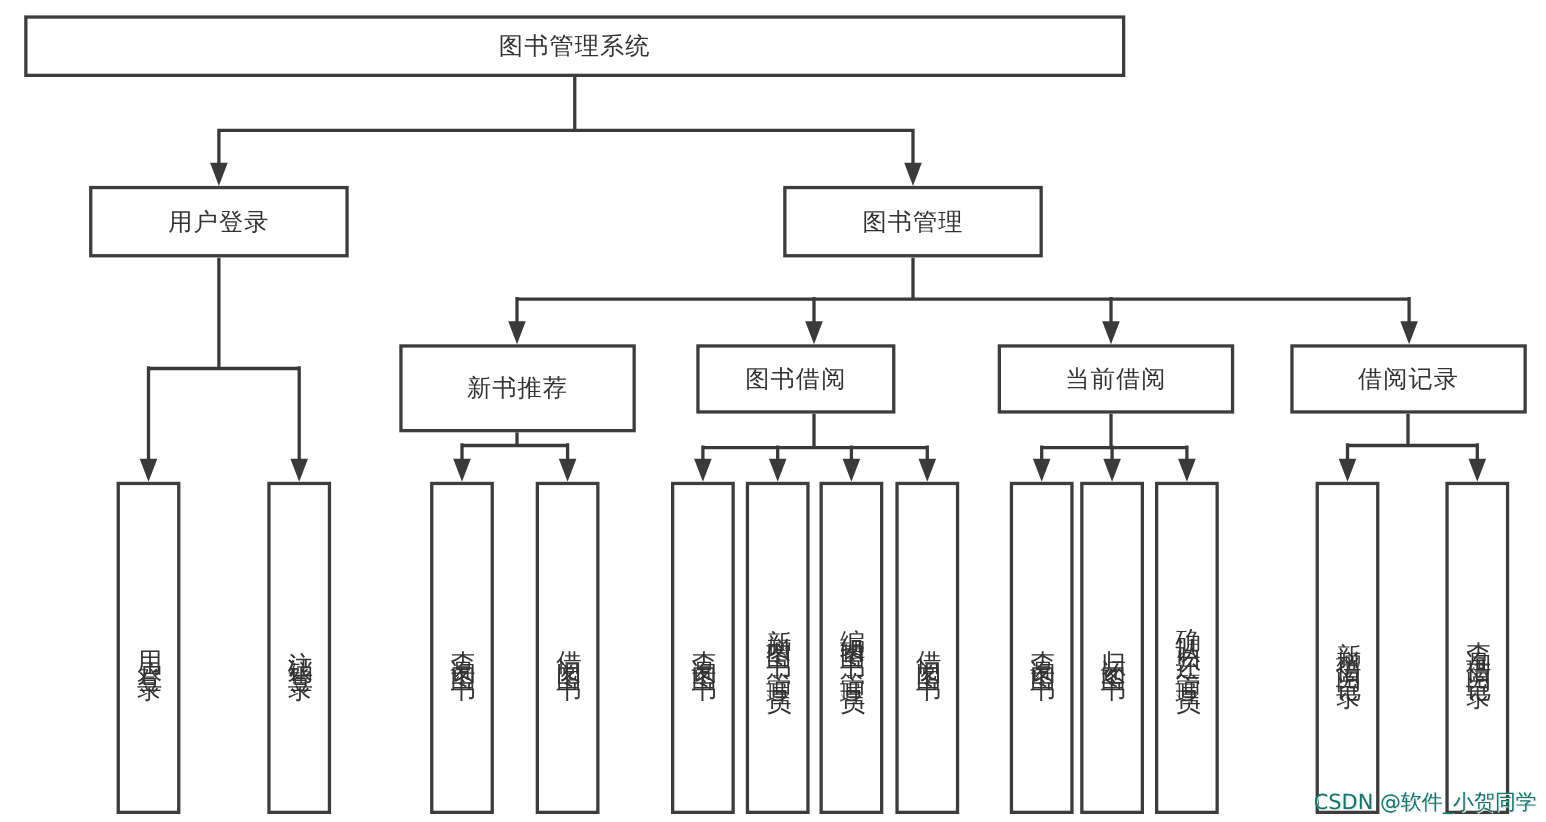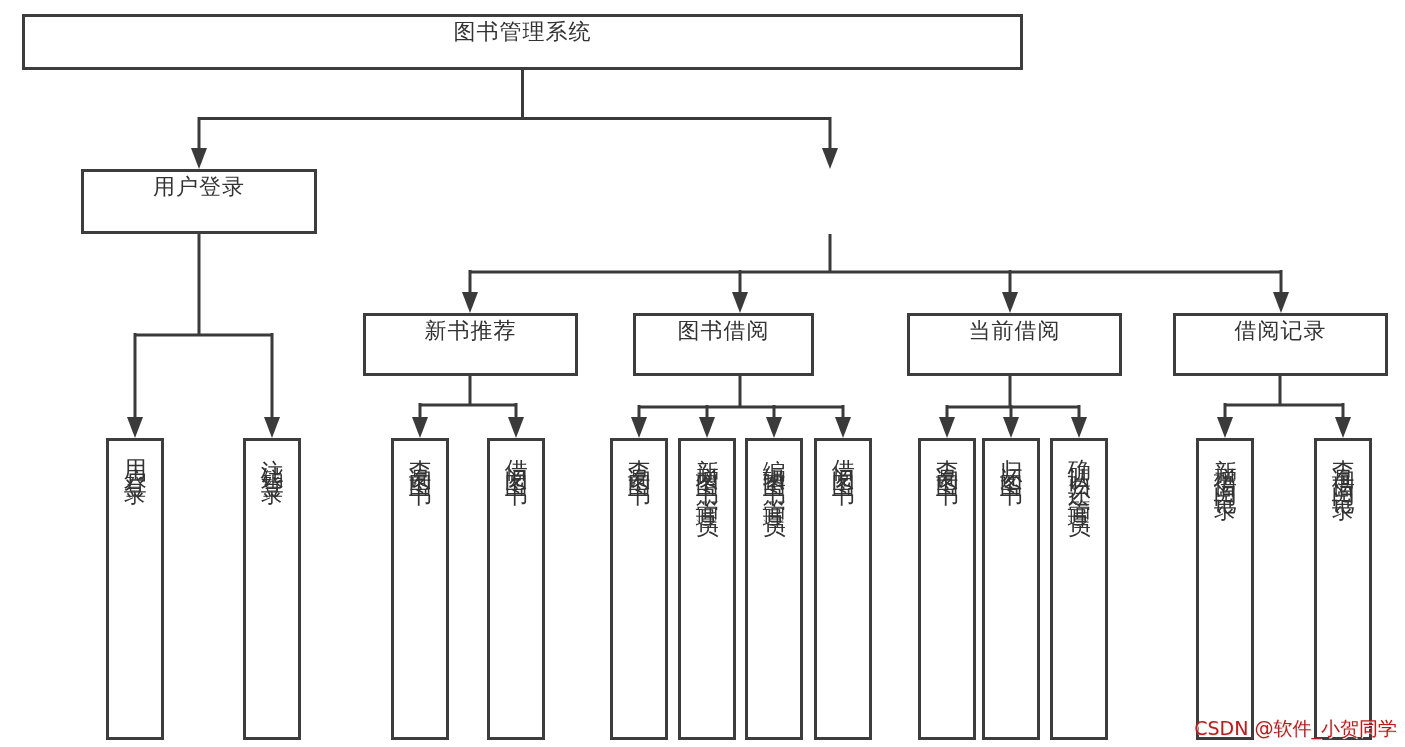--- a/index.html
+++ b/index.html
@@ -20,21 +20,21 @@
     left: 0;
     top: 0;
     pointer-events: none;
   }
   .node {
     position: absolute;
     box-sizing: border-box;
     border: 3px solid #3d3d3d;
     background: #ffffff;
     display: flex;
-    align-items: flex-start;
+    align-items: center;
     justify-content: center;
     color: #333333;
     z-index: 2;
   }
   .hlabel {
     font-size: 22px;
     letter-spacing: 1px;
     white-space: nowrap;
   }
   .leaf .vtext {
@@ -43,21 +43,21 @@
     font-size: 23px;
     letter-spacing: 8px;
     line-height: 1.1;
     white-space: nowrap;
   }
   .watermark {
     position: absolute;
     right: 8px;
     top: 716px;
     font-size: 19px;
-    color: #b91c1c;
+    color: #0f766e;
     text-shadow: 1px 1px 0 #e8e8e8;
     white-space: nowrap;
     z-index: 3;
   }
 </style>
 </head>
 <body>
 
 <div id="stage">
 
@@ -101,22 +101,25 @@
     </g>
   </svg>
 
   <div class="node" style="left:22px; top:14px; width:1001px; height:56px">
     <span class="hlabel">图书管理系统</span>
   </div>
 
   <div class="node" style="left:81px; top:169px; width:236px; height:65px">
     <span class="hlabel">用户登录</span>
   </div>
+  <div class="node" style="left:712px; top:169px; width:236px; height:65px">
+    <span class="hlabel">图书管理</span>
+  </div>
 
-  <div class="node" style="left:363px; top:313px; width:215px; height:63px">
+  <div class="node" style="left:363px; top:313px; width:215px; height:80px">
     <span class="hlabel">新书推荐</span>
   </div>
   <div class="node" style="left:633px; top:313px; width:181px; height:63px">
     <span class="hlabel">图书借阅</span>
   </div>
   <div class="node" style="left:907px; top:313px; width:215px; height:63px">
     <span class="hlabel">当前借阅</span>
   </div>
   <div class="node" style="left:1173px; top:313px; width:215px; height:63px">
     <span class="hlabel">借阅记录</span>

